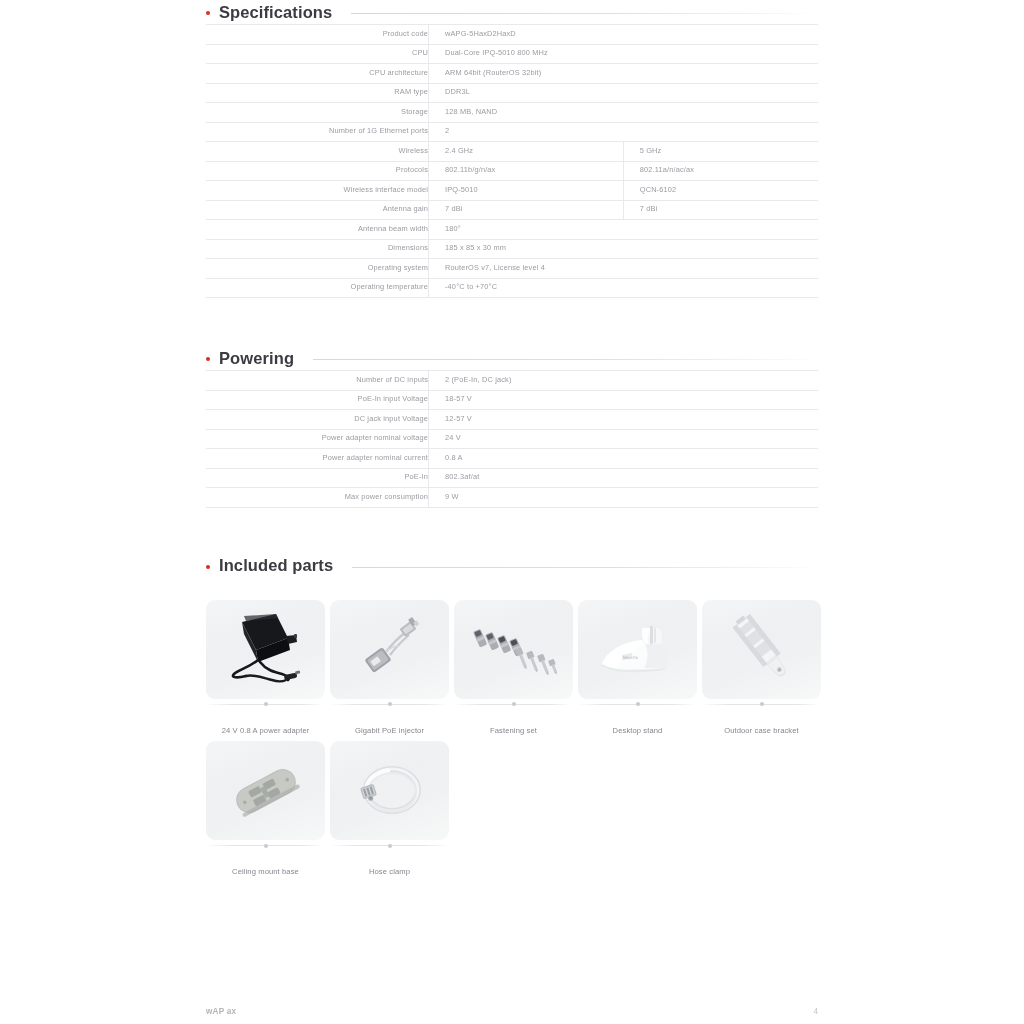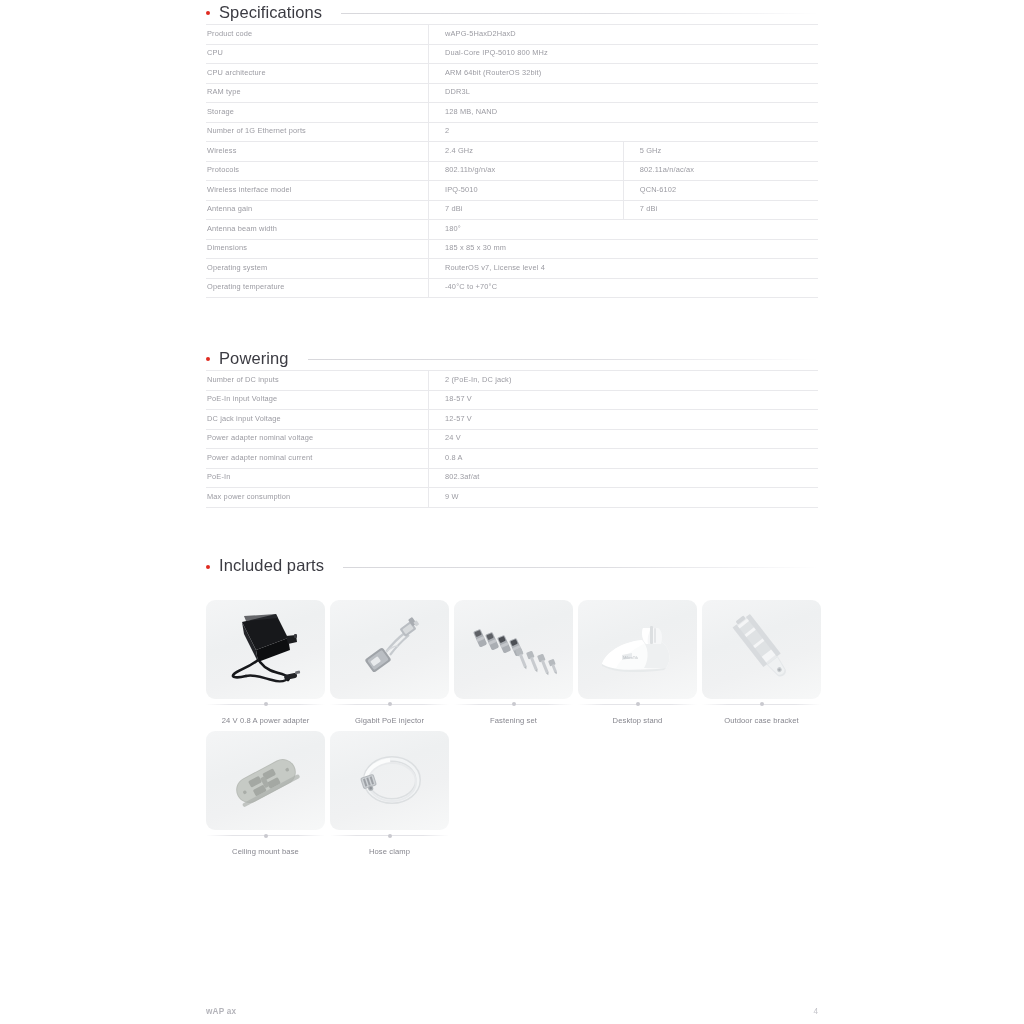--- a/index.html
+++ b/index.html
@@ -41,21 +41,21 @@
   .section-bullet {
     width: 4px;
     height: 4px;
     border-radius: 50%;
     background: #e02b20;
     flex: 0 0 auto;
     margin-top: 2px;
   }
   .section-title {
     font-size: 16.5px;
-    font-weight: 400;
+    font-weight: 700;
     color: #3b3b42;
     letter-spacing: 0.1px;
     white-space: nowrap;
   }
   .section-rule {
     flex: 1 1 auto;
     height: 1px;
     margin-left: 10px;
     margin-top: 3px;
     background: linear-gradient(to right, #d8d8dc 0%, #dedee2 55%, #f4f4f6 88%, #ffffff 100%);
@@ -74,20 +74,21 @@
     border-bottom: 1px solid #e9e9ec;
     font-size: 7.4px;
     color: #9b9ba2;
     padding: 0 0 0 1px;
     vertical-align: middle;
     letter-spacing: 0.15px;
     line-height: 1.2;
   }
   .spec-table td.lbl {
     width: 221px;
+    text-align: right;
   }
   .spec-table td.val {
     border-left: 1px solid #e9e9ec;
     padding-left: 16px;
   }
   .spec-table td.val-half {
     width: 117px;
   }
   .spec-table tr:first-child td {
     border-top: 1px solid #e9e9ec;
@@ -145,21 +146,21 @@
     width: 4px;
     height: 4px;
     border-radius: 50%;
     background: #c9c9cf;
   }
   .part-label {
     font-size: 7.6px;
     color: #86868e;
     text-align: center;
     line-height: 1.55;
-    margin-top: 6px;
+    margin-top: 16px;
     letter-spacing: 0.1px;
     max-width: 112px;
   }
 
   
   .footer {
     position: absolute;
     left: 206px;
     top: 991px;
     width: 612px;

